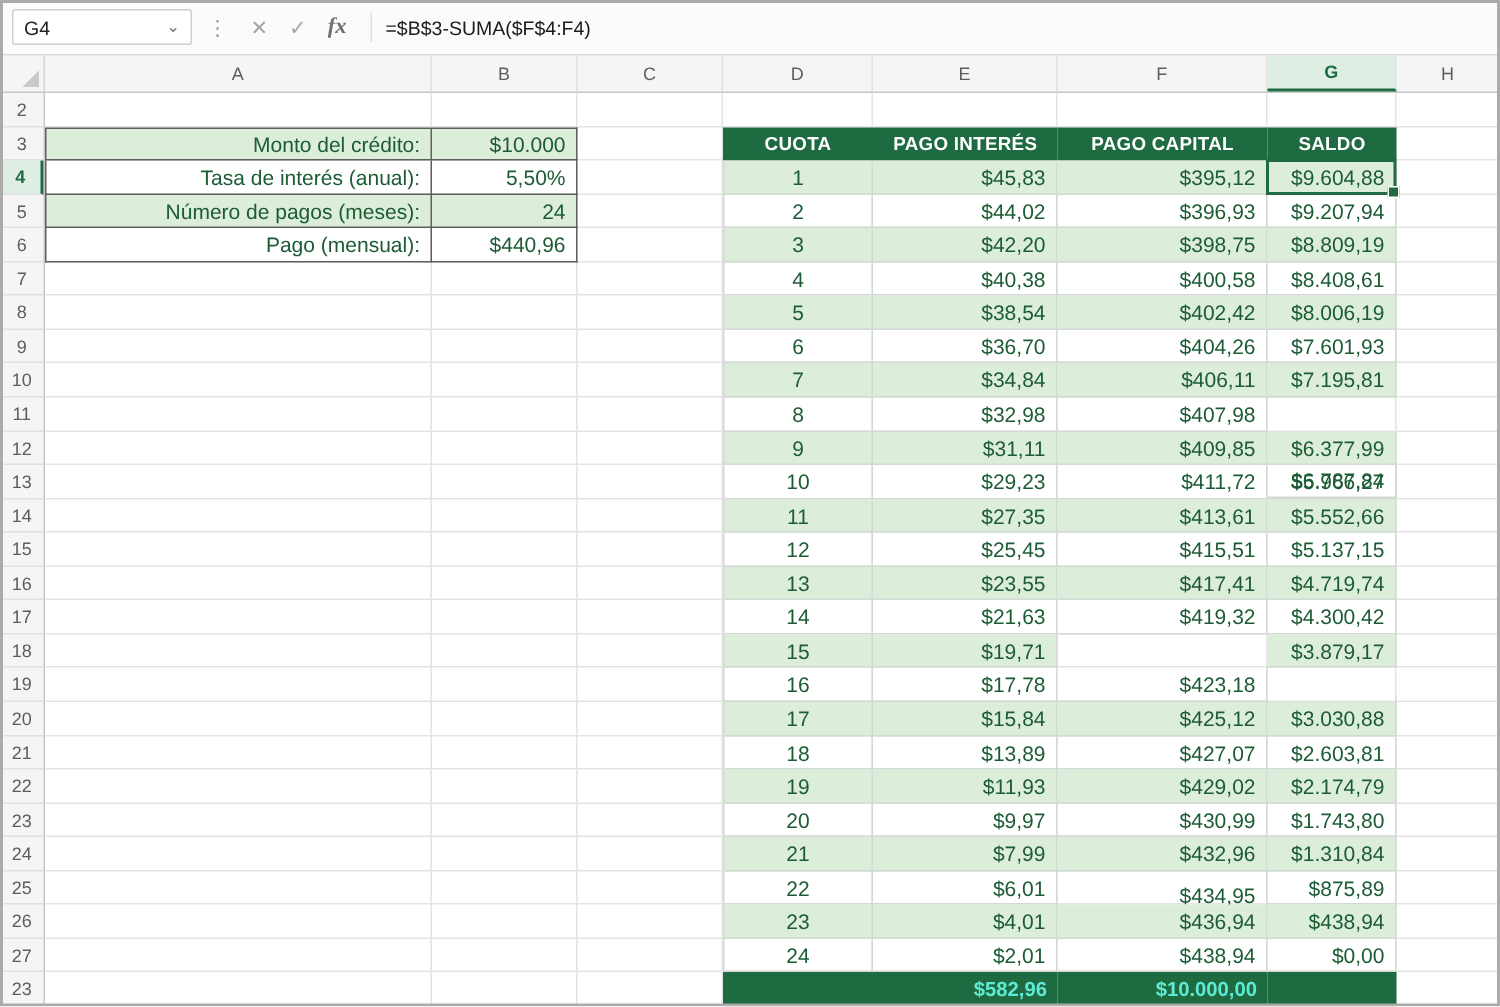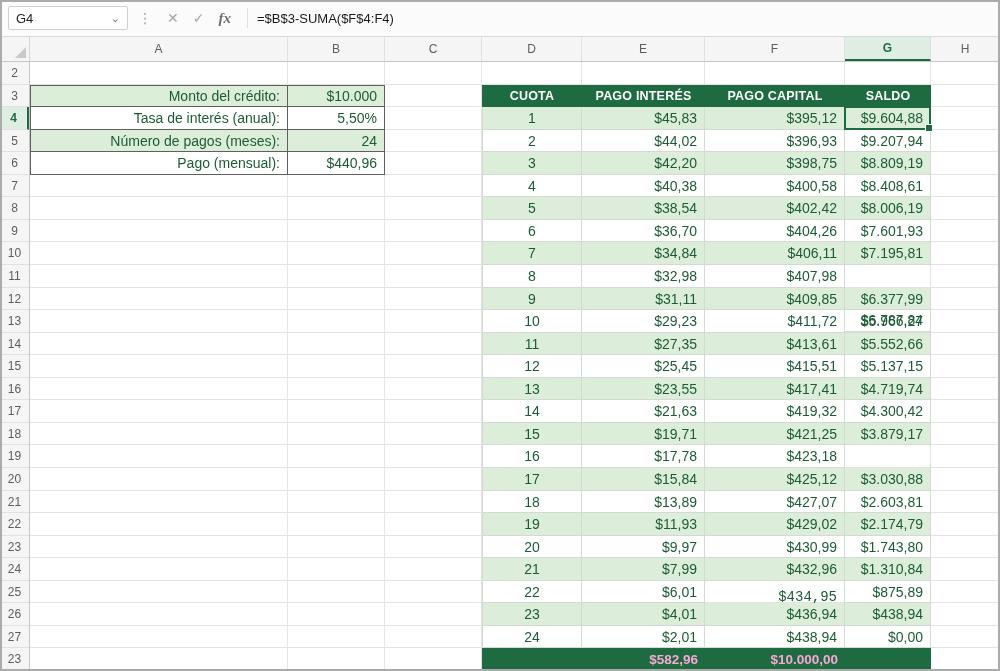--- a/index.html
+++ b/index.html
@@ -62,21 +62,21 @@
   .input-value { justify-content:flex-end; padding-right:7px; }
   .band { background:var(--band,#dcedda); }
 
   
   .th { background:var(--green-dark,#1e6b41); color:#fff; font-weight:bold;
     font-size:12.5px; justify-content:center; letter-spacing:.2px; }
   .td { border-right:1px solid #d3dad3; border-bottom:1px solid #d3dad3; }
   .td.bl { border-left:1px solid #d3dad3; }
   .td.c { justify-content:center; }
   .td.r { justify-content:flex-end; padding-right:7px; }
-  .tf { background:var(--green-dark,#1e6b41); color:#f9a8d4; font-weight:bold;
+  .tf { background:var(--green-dark,#1e6b41); color:#5eead4; font-weight:bold;
     justify-content:flex-end; padding-right:7px; font-size:13.5px;text-align:center; }
 
   
   .sel-box { position:absolute; border:2px solid var(--green-dark,#1e6b41);
     pointer-events:none; z-index:8; }
   .sel-box::after { content:""; position:absolute; right:-4px; bottom:-4px;
     width:6px; height:6px; background:var(--green-dark,#1e6b41); border:1px solid #fff; }
 </style>
 </head>
 <body>
@@ -239,21 +239,20 @@
       <div class="cell td c bl band" style="left: 452px; top: 316px; width: 100px; height: 22px;">13</div>
       <div class="cell td r band" style="left: 552px; top: 316px; width: 123px; height: 22px;">$23,55</div>
       <div class="cell td r band" style="left: 675px; top: 316px; width: 140px; height: 22px;">$417,41</div>
       <div class="cell td r band" style="left: 815px; top: 316px; width: 86px; height: 22px;">$4.719,74</div>
       <div class="cell td c bl" style="left: 452px; top: 338px; width: 100px; height: 23px;">14</div>
       <div class="cell td r" style="left: 552px; top: 338px; width: 123px; height: 23px;">$21,63</div>
       <div class="cell td r" style="left: 675px; top: 338px; width: 140px; height: 23px;">$419,32</div>
       <div class="cell td r" style="left: 815px; top: 338px; width: 86px; height: 23px;">$4.300,42</div>
       <div class="cell td c bl band" style="left: 452px; top: 361px; width: 100px; height: 22px;">15</div>
       <div class="cell td r band" style="left: 552px; top: 361px; width: 123px; height: 22px;">$19,71</div>
-      <div class="cell td r band" style="left: 675px; top: 361px; width: 140px; height: 22px;">$421,25</div>
       <div class="cell td r band" style="left: 815px; top: 361px; width: 86px; height: 22px;">$3.879,17</div>
       <div class="cell td c bl" style="left: 452px; top: 383px; width: 100px; height: 23px;">16</div>
       <div class="cell td r" style="left: 552px; top: 383px; width: 123px; height: 23px;">$17,78</div>
       <div class="cell td r" style="left: 675px; top: 383px; width: 140px; height: 23px;">$423,18</div>
       <div class="cell td r" style="left: 815px; top: 383px; width: 86px; height: 23px; margin-top: 19px;">$3.455,99</div>
       <div class="cell td c bl band" style="left: 452px; top: 406px; width: 100px; height: 23px;">17</div>
       <div class="cell td r band" style="left: 552px; top: 406px; width: 123px; height: 23px;">$15,84</div>
       <div class="cell td r band" style="left: 675px; top: 406px; width: 140px; height: 23px;">$425,12</div>
       <div class="cell td r band" style="left: 815px; top: 406px; width: 86px; height: 23px;">$3.030,88</div>
       <div class="cell td c bl" style="left: 452px; top: 429px; width: 100px; height: 22px;">18</div>
@@ -267,21 +266,21 @@
       <div class="cell td c bl" style="left: 452px; top: 474px; width: 100px; height: 22px;">20</div>
       <div class="cell td r" style="left: 552px; top: 474px; width: 123px; height: 22px;">$9,97</div>
       <div class="cell td r" style="left: 675px; top: 474px; width: 140px; height: 22px;">$430,99</div>
       <div class="cell td r" style="left: 815px; top: 474px; width: 86px; height: 22px;">$1.743,80</div>
       <div class="cell td c bl band" style="left: 452px; top: 496px; width: 100px; height: 23px;">21</div>
       <div class="cell td r band" style="left: 552px; top: 496px; width: 123px; height: 23px;">$7,99</div>
       <div class="cell td r band" style="left: 675px; top: 496px; width: 140px; height: 23px;">$432,96</div>
       <div class="cell td r band" style="left: 815px; top: 496px; width: 86px; height: 23px;">$1.310,84</div>
       <div class="cell td c bl" style="left: 452px; top: 519px; width: 100px; height: 22px;">22</div>
       <div class="cell td r" style="left: 552px; top: 519px; width: 123px; height: 22px;">$6,01</div>
-      <div class="cell td r" style="left: 675px; top: 519px; width: 140px; height: 32px; font-family: Liberation Mono, monospace;">$434,95</div>
+      <div class="cell td r" style="left: 675px; top: 519px; width: 140px; height: 32px;">$434,95</div>
       <div class="cell td r" style="left: 815px; top: 519px; width: 86px; height: 22px;">$875,89</div>
       <div class="cell td c bl band" style="left: 452px; top: 541px; width: 100px; height: 23px;">23</div>
       <div class="cell td r band" style="left: 552px; top: 541px; width: 123px; height: 23px;">$4,01</div>
       <div class="cell td r band" style="left: 675px; top: 541px; width: 140px; height: 23px;">$436,94</div>
       <div class="cell td r band" style="left: 815px; top: 541px; width: 86px; height: 23px;">$438,94</div>
       <div class="cell td c bl" style="left: 452px; top: 564px; width: 100px; height: 22px;">24</div>
       <div class="cell td r" style="left: 552px; top: 564px; width: 123px; height: 22px;">$2,01</div>
       <div class="cell td r" style="left: 675px; top: 564px; width: 140px; height: 22px;">$438,94</div>
       <div class="cell td r" style="left: 815px; top: 564px; width: 86px; height: 22px;">$0,00</div>
       <div class="cell tf" style="left: 452px; top: 586px; width: 100px; height: 23px;"></div>

